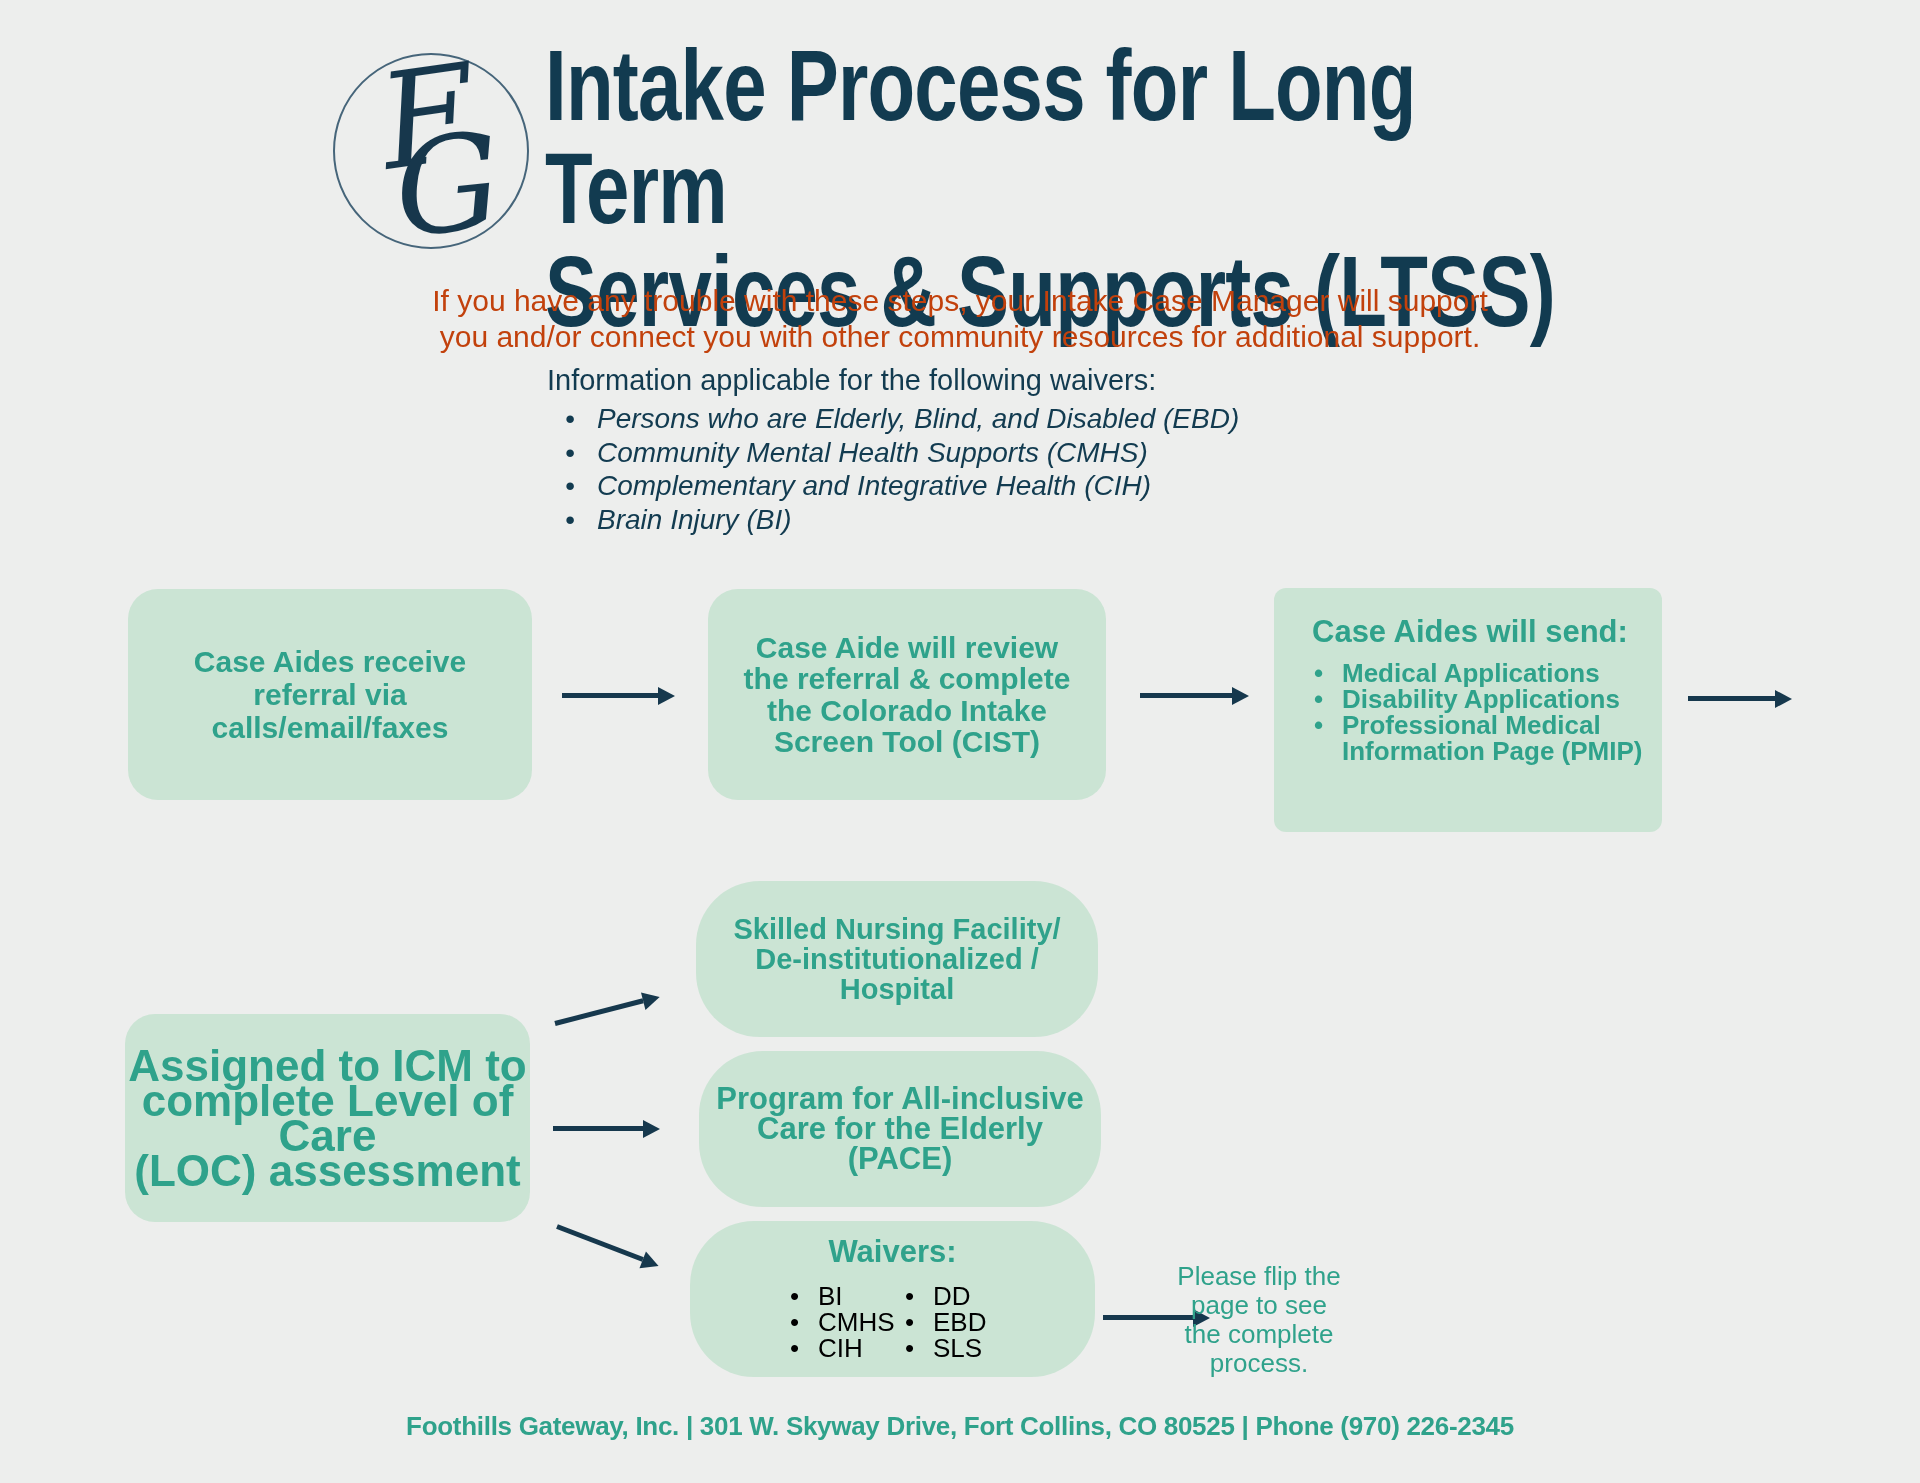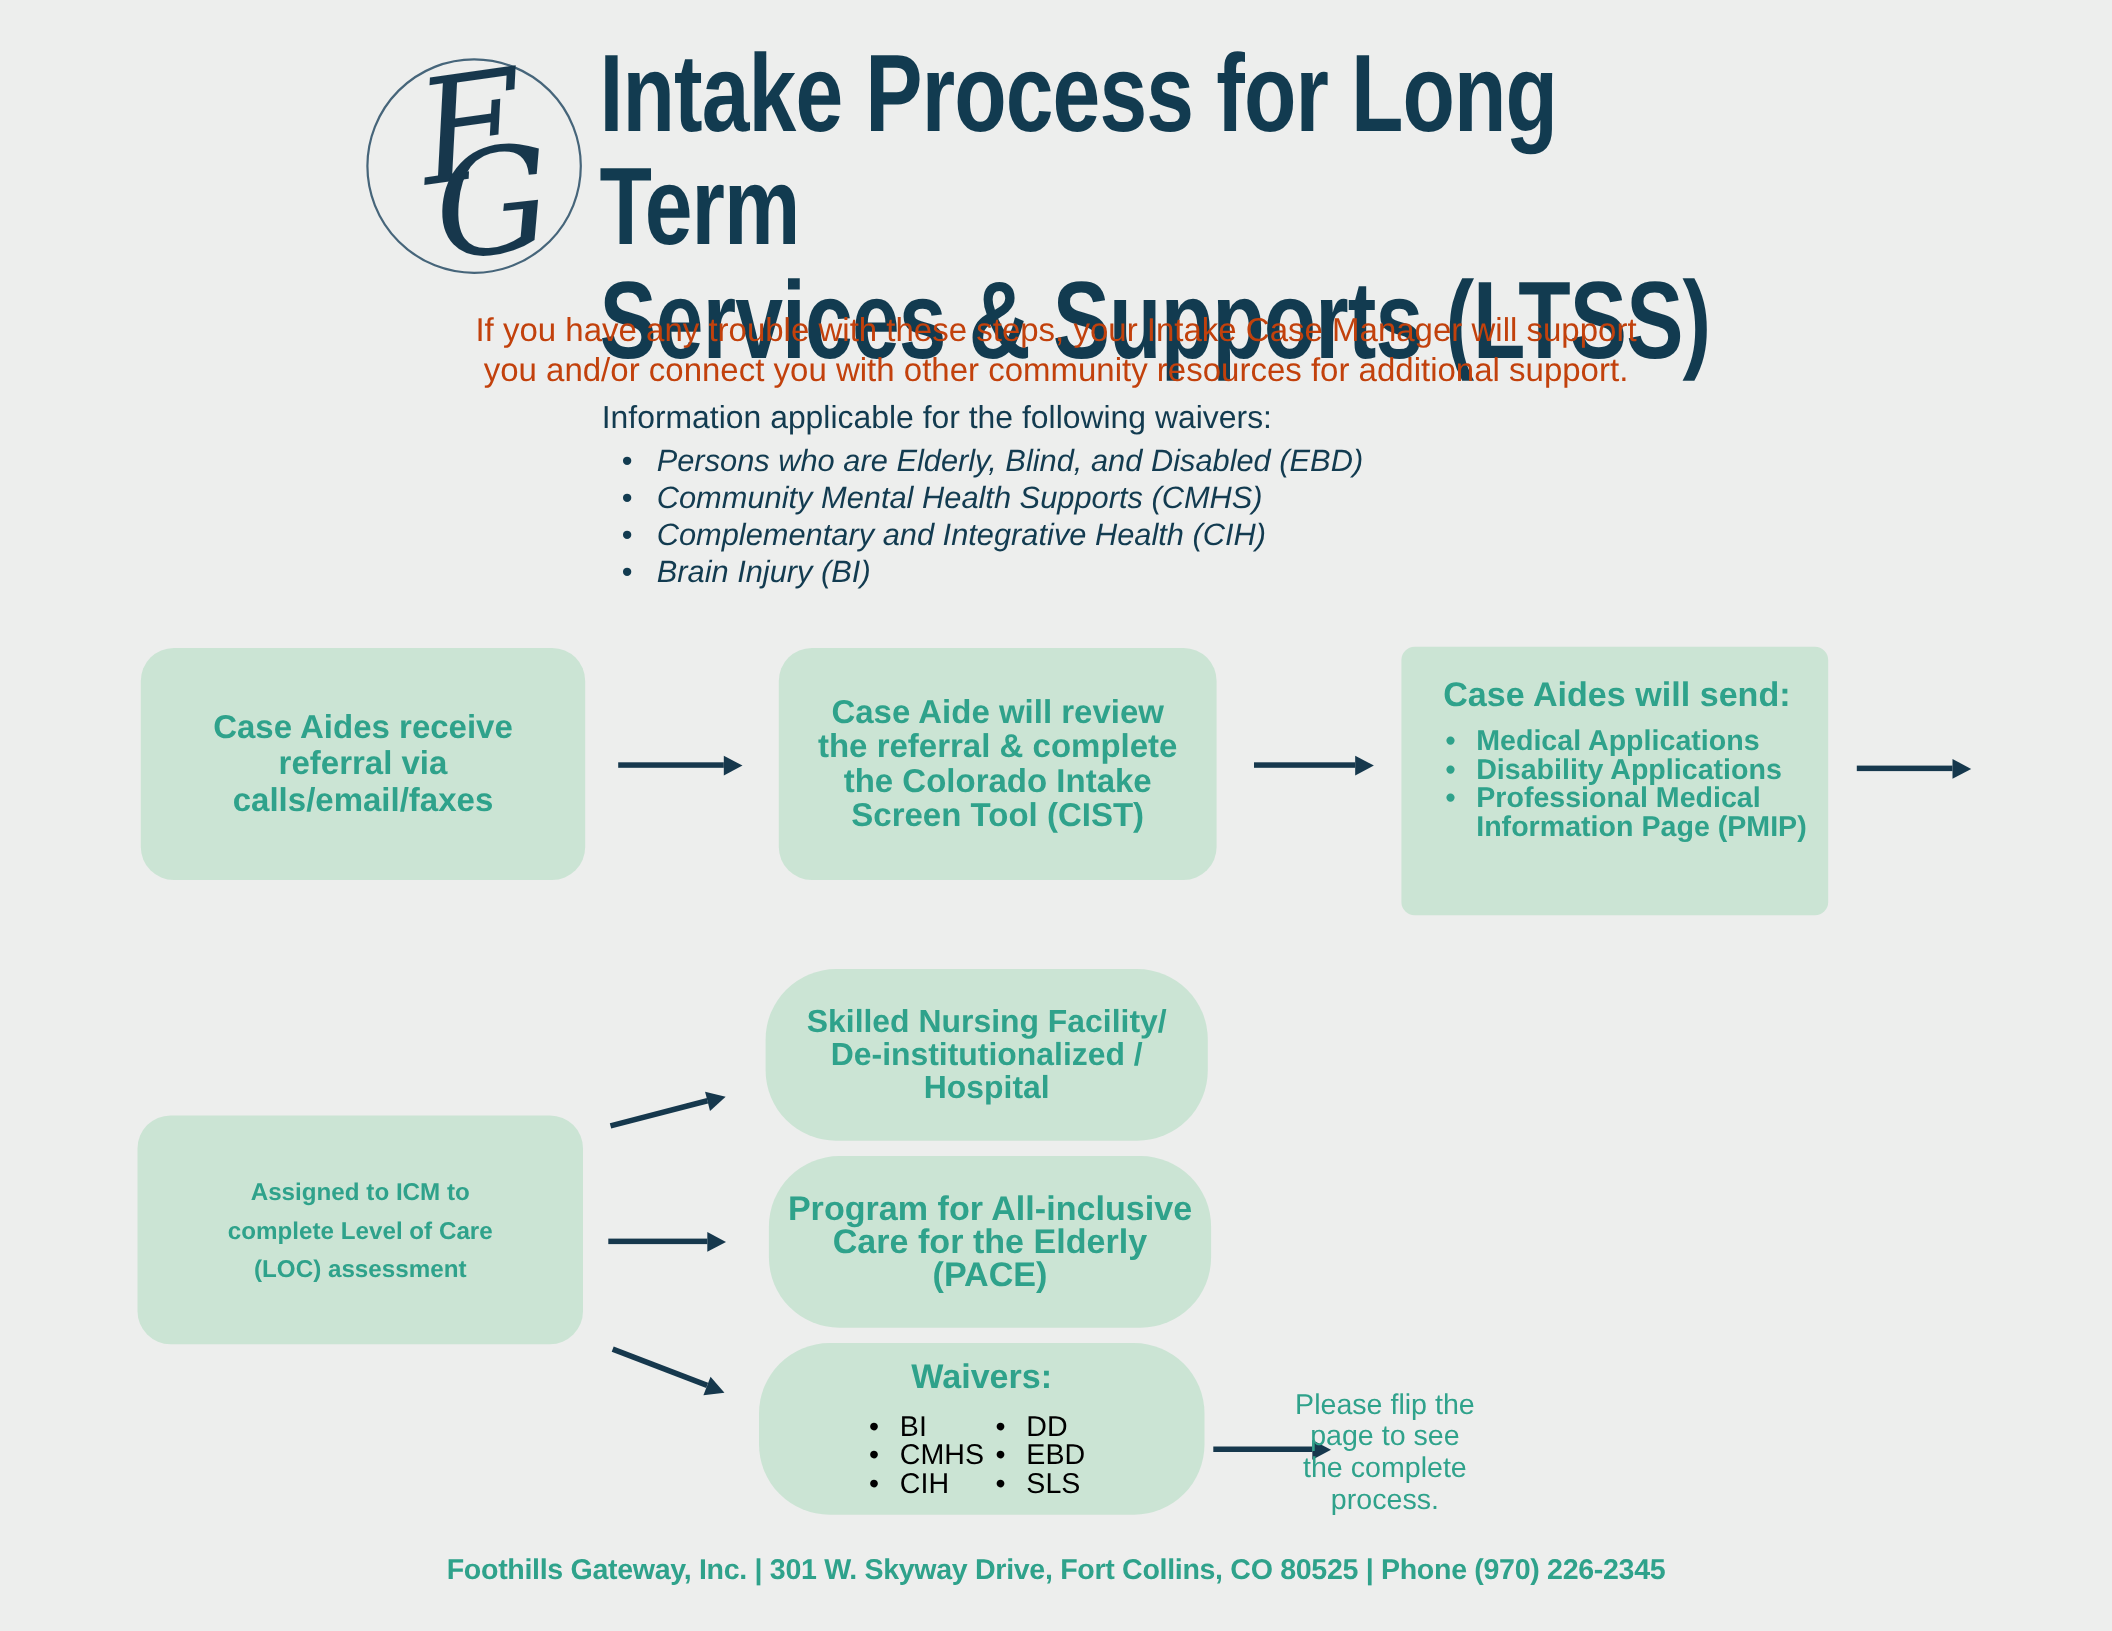--- a/index.html
+++ b/index.html
@@ -59,21 +59,21 @@
   .box-step2 { left:708px; top:589px; width:398px; height:211px; font-size:30px; line-height:31.5px; }
   .box-step3 { left:1274px; top:588px; width:388px; height:244px; border-radius:12px; }
   .box-step3-heading { margin:26px 0 10px 38px; font-size:31px; line-height:36px; }
   .box-bullets {
     margin:0 0 0 38px; padding:0; list-style:none;
     font-size:26px; line-height:26px; font-weight:bold;
   }
   .box-bullets li { position:relative; padding-left:30px; }
   .box-bullets li::before { content:"\2022"; position:absolute; left:2px; }
 
-  .box-icm   { left:125px; top:1014px; width:405px; height:208px; font-size:22px; line-height:35px; }
+  .box-icm   { left:125px; top:1014px; width:405px; height:208px; font-size:44px; line-height:35px; }
   .box-snf   { left:696px; top:881px;  width:402px; height:156px; border-radius:64px; font-size:29px; line-height:30px; }
   .box-pace  { left:699px; top:1051px; width:402px; height:156px; border-radius:64px; font-size:31px; line-height:30px; }
   .box-waivers { left:690px; top:1221px; width:405px; height:156px; border-radius:64px; }
   .waivers-heading { margin-top:14px; text-align:center; font-size:31px; line-height:34px; }
   .waivers-col {
     position:absolute; margin:0; padding:0; list-style:none;
     font-size:26px; line-height:26px; top:1283px;
   }
   .waivers-col li { position:relative; padding-left:28px; }
   .waivers-col li::before { content:"\2022"; position:absolute; left:0; }

